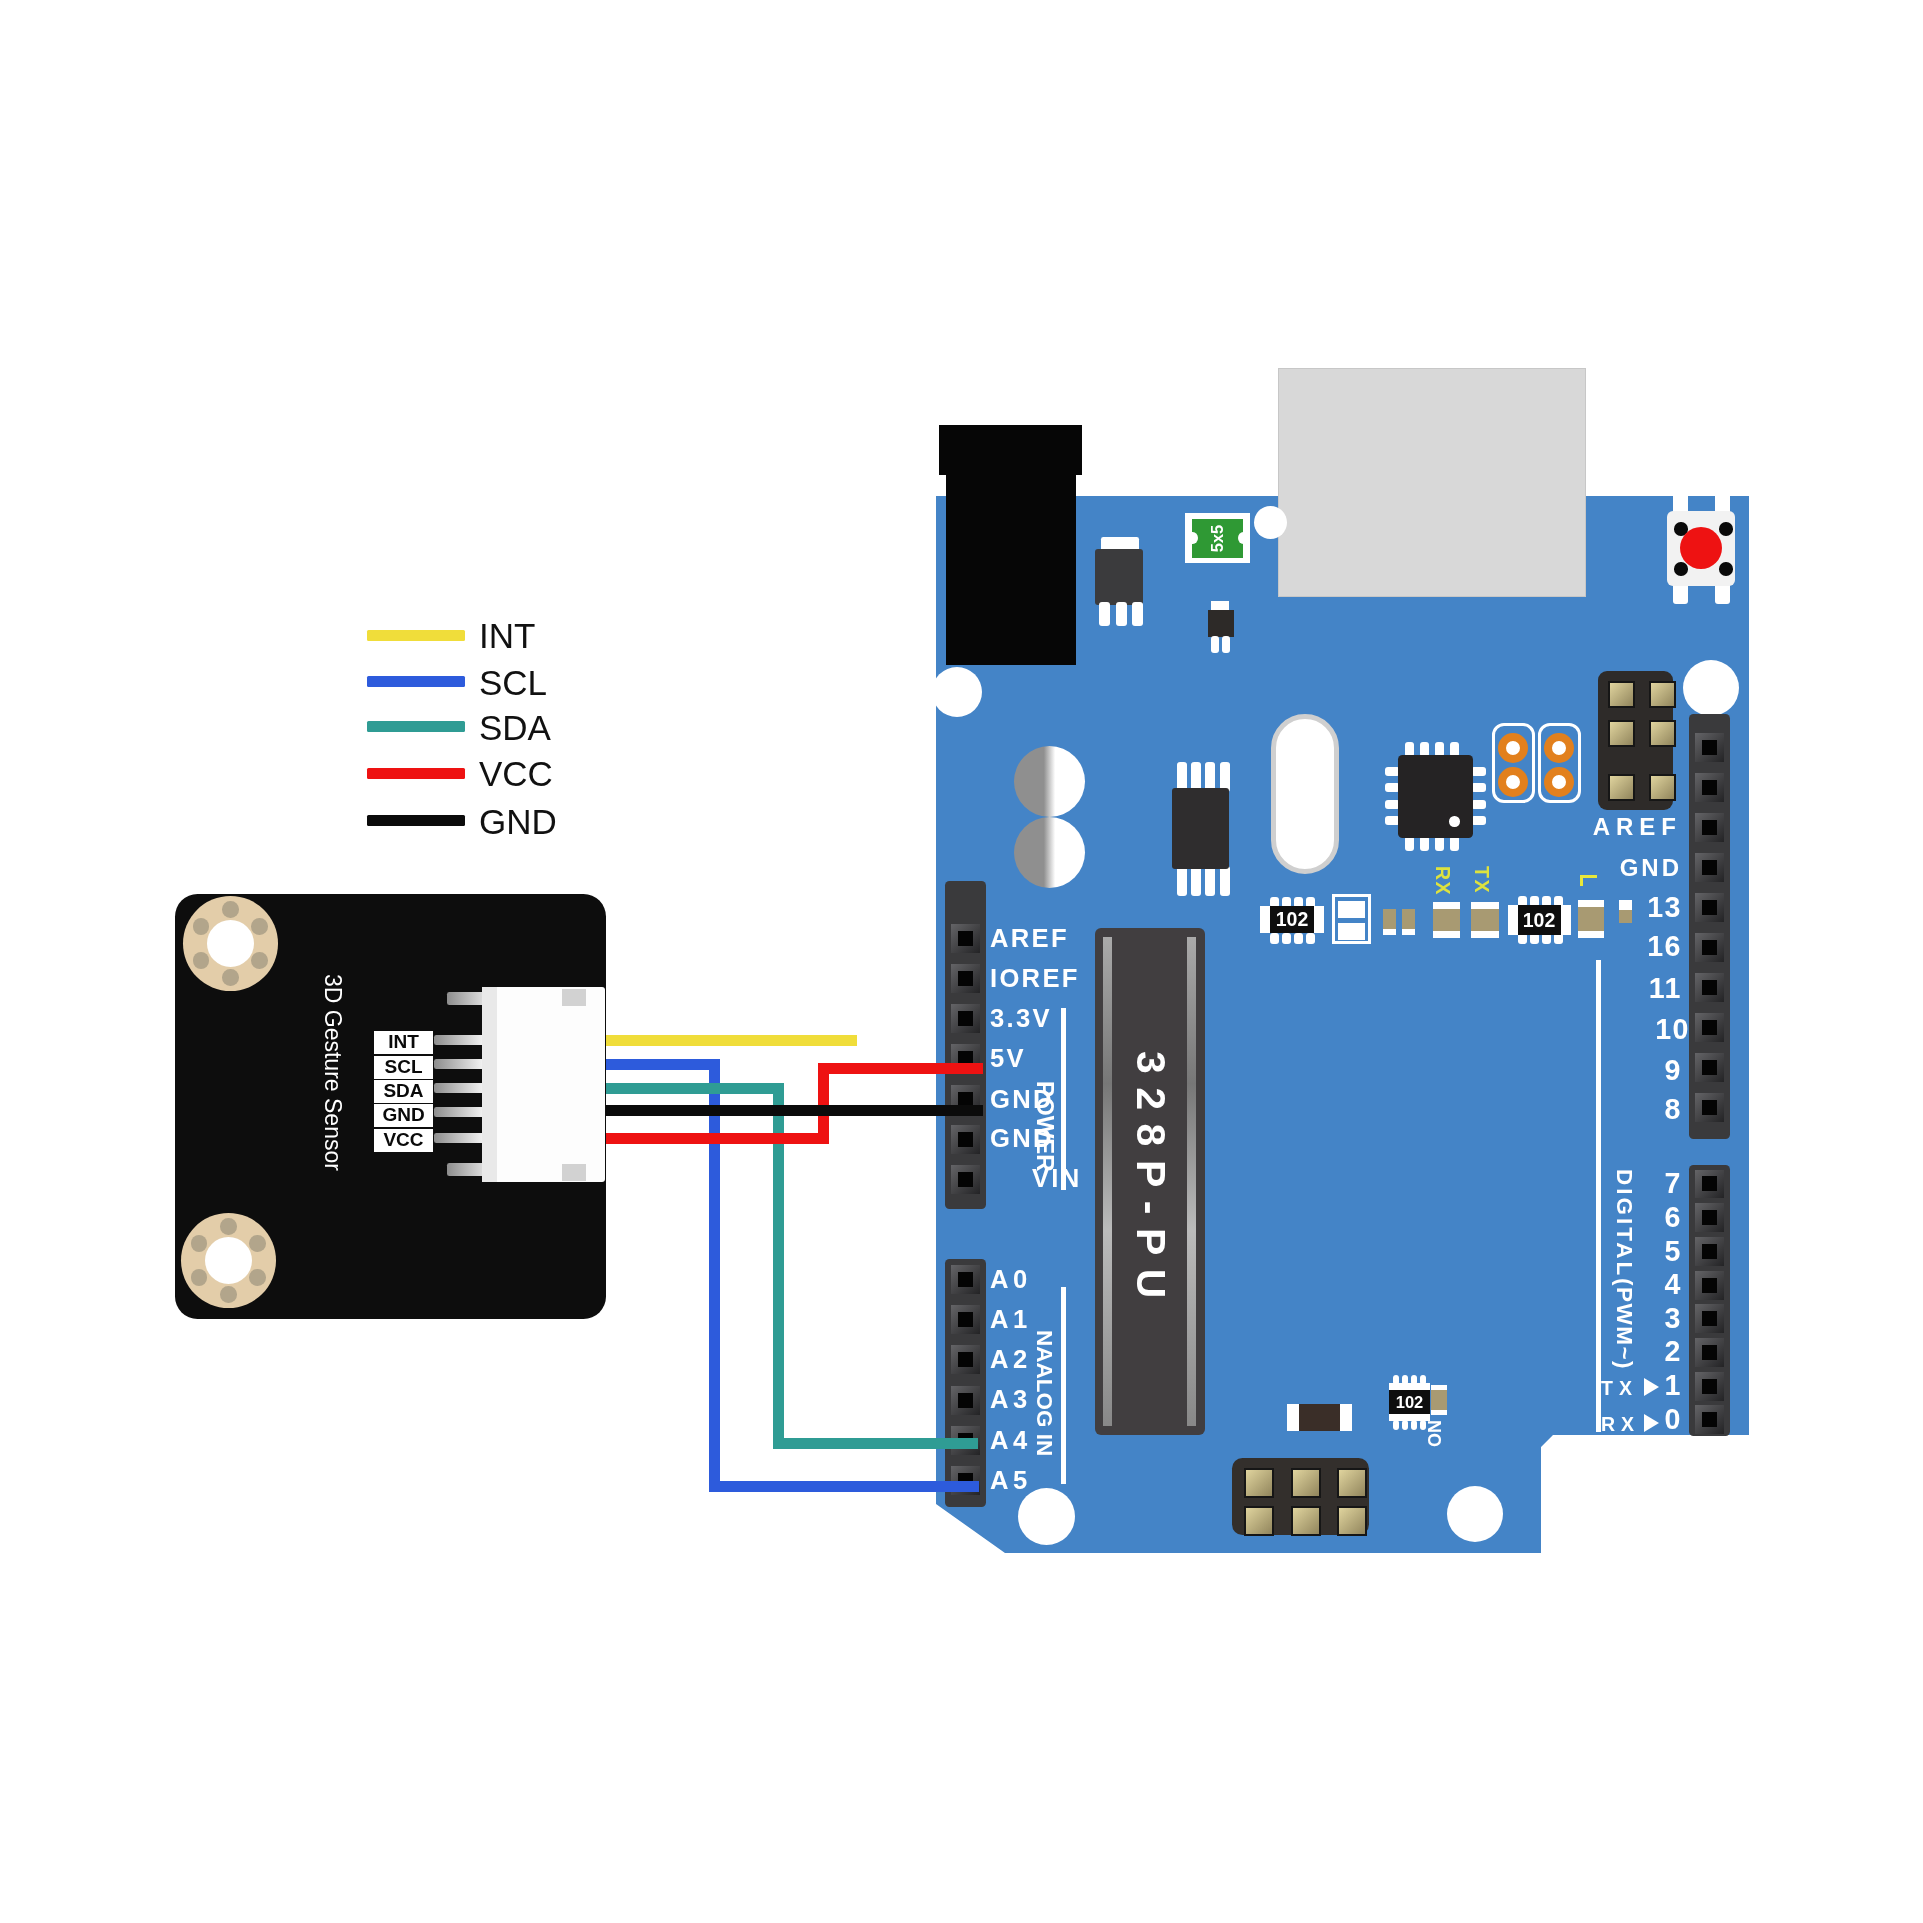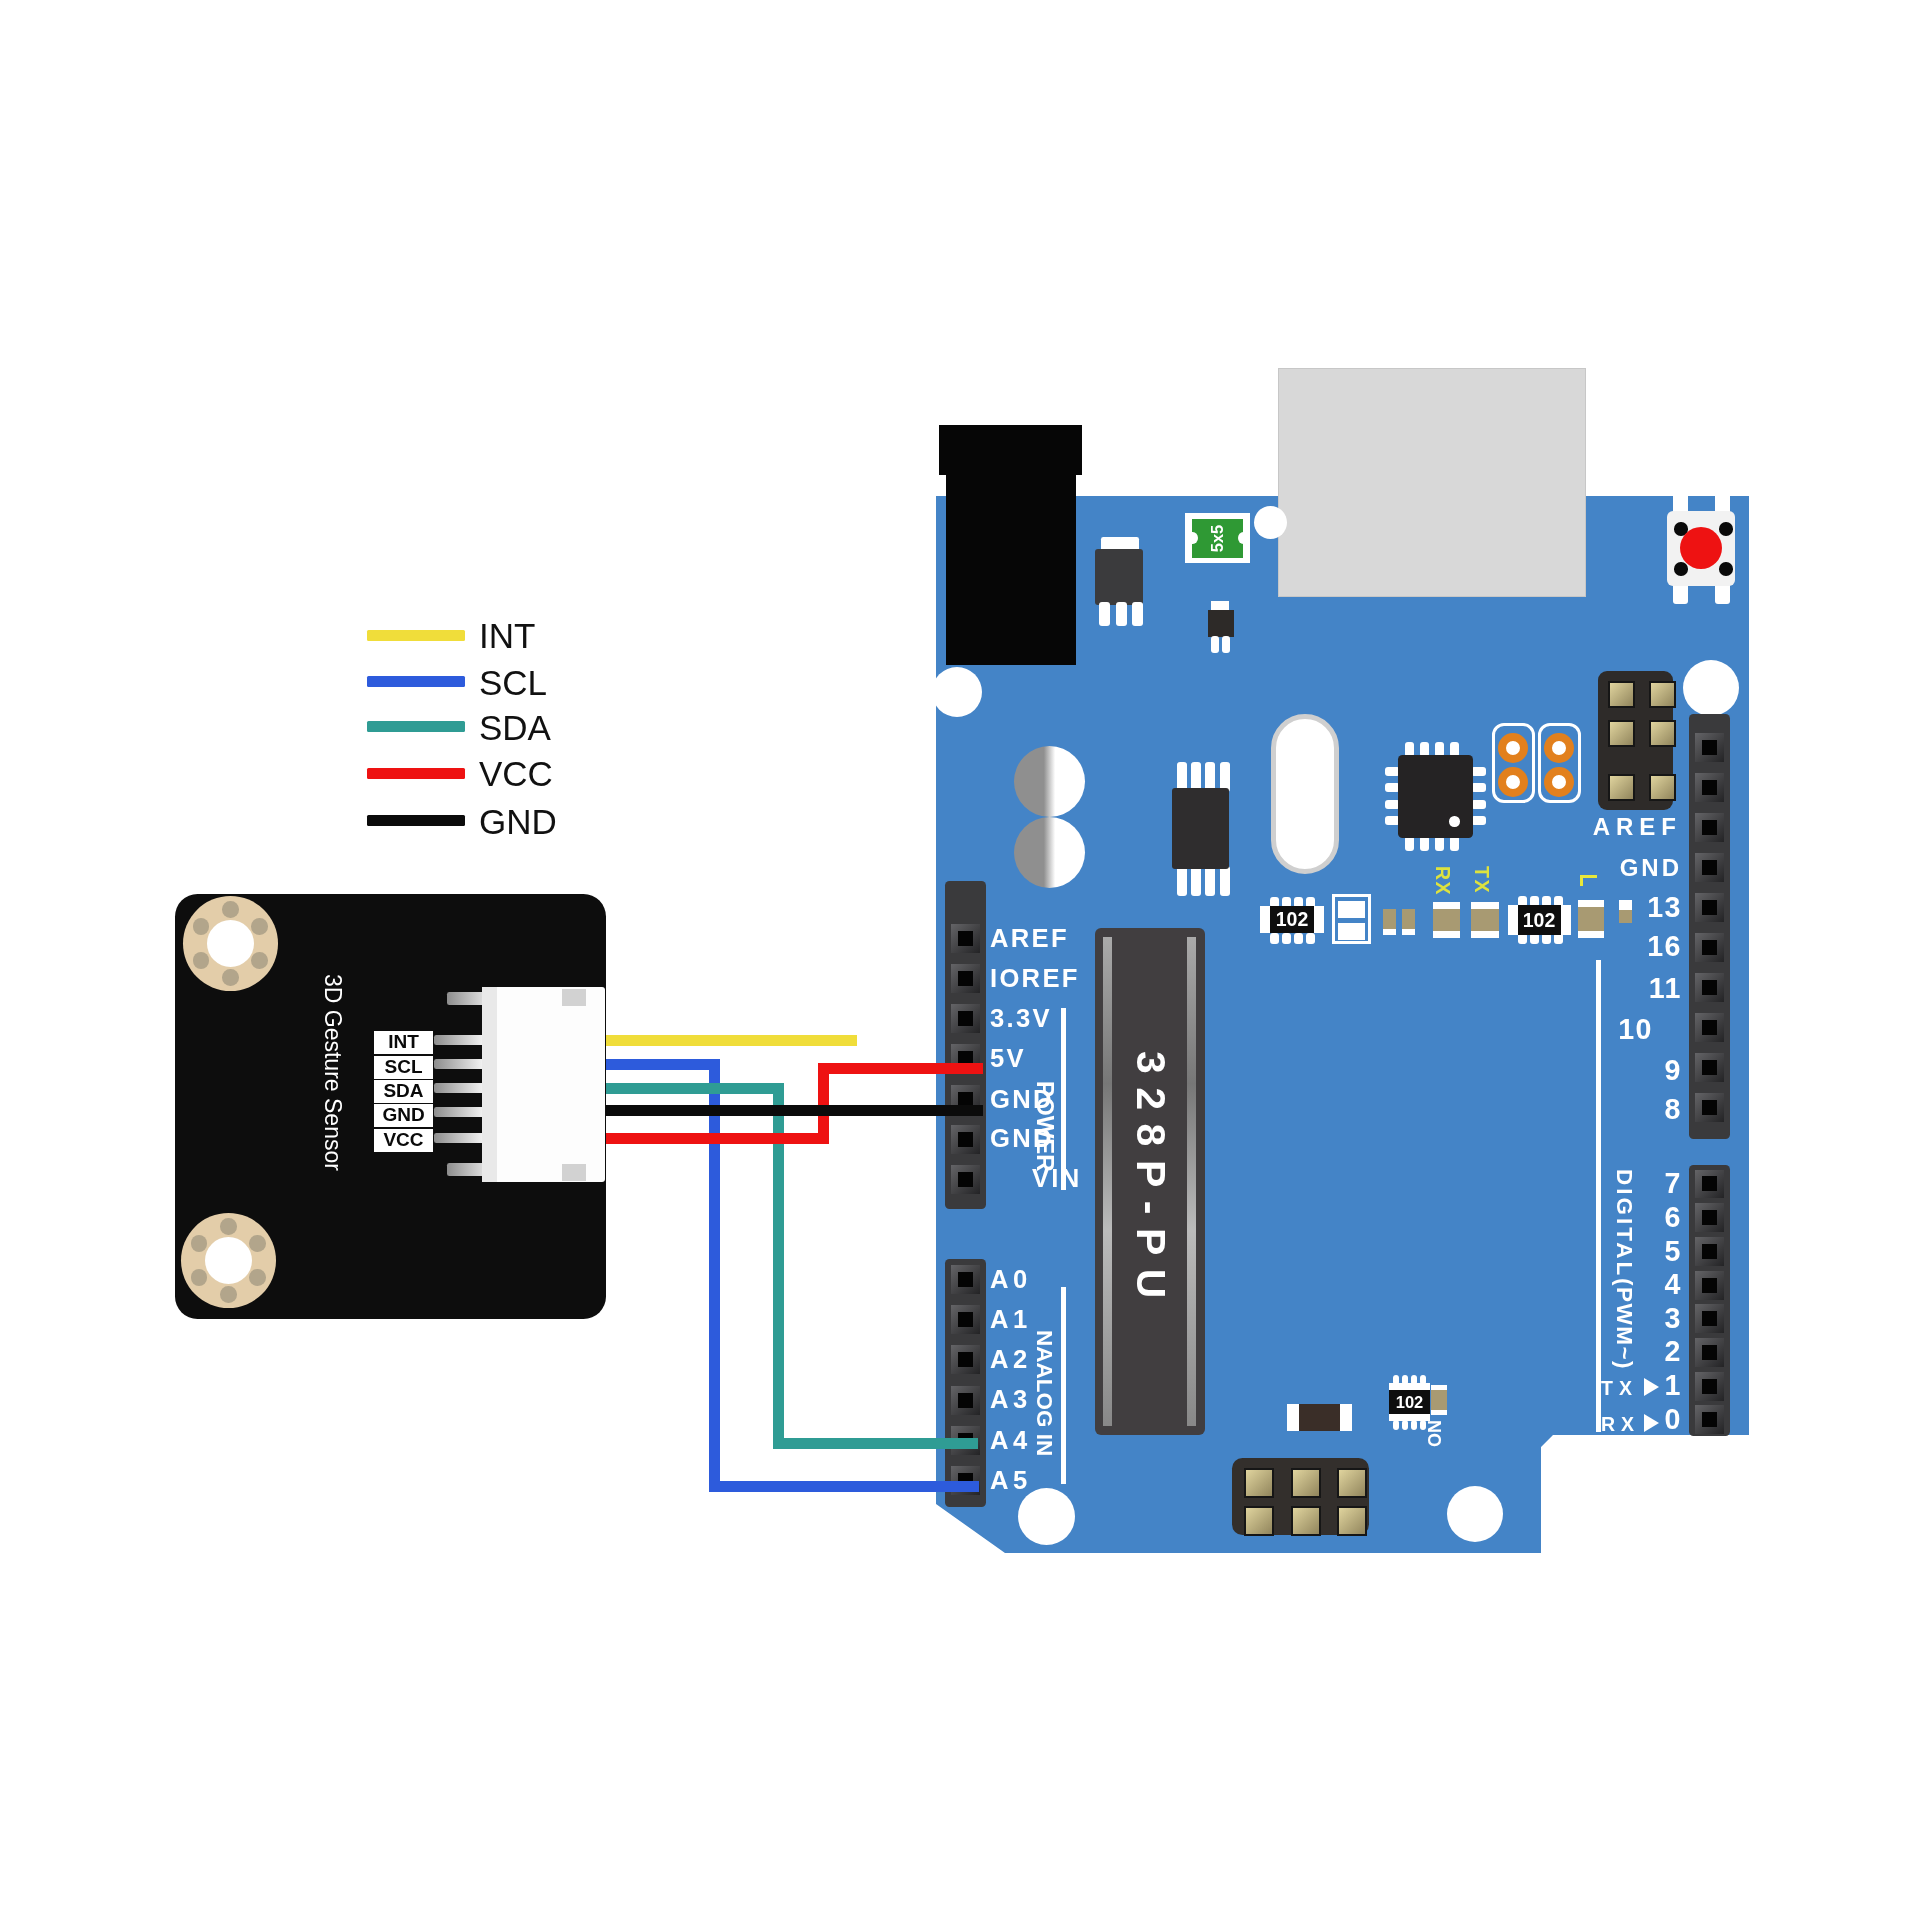--- a/index.html
+++ b/index.html
@@ -289,21 +289,21 @@
       </div>
       <div class="hole" style="top: 379px;">
         <div class="hole-inner"></div>
       </div>
     </div>
   <div class="abs rlabel" style="left:1571px;top:810px;font-size:24px;letter-spacing:6px;">AREF</div>
   <div class="abs rlabel" style="left:1571px;top:851px;font-size:24px;letter-spacing:3px;">GND</div>
   <div class="abs rlabel" style="left:1571px;top:891px;">13</div>
   <div class="abs rlabel" style="left:1571px;top:930px;">16</div>
   <div class="abs rlabel" style="left:1571px;top:972px;">11</div>
-  <div class="abs rlabel" style="left:1542px;top:1013px;">10</div>
+  <div class="abs rlabel" style="left:1579px;top:1013px;">10</div>
   <div class="abs rlabel" style="left:1571px;top:1054px;">9</div>
   <div class="abs rlabel" style="left:1571px;top:1093px;">8</div>
 
   <div class="abs hstrip" style="left:1689px;top:1165px;width:41px;height:271px;">
       <div class="hole" style="top: 4.5px;">
         <div class="hole-inner"></div>
       </div>
       <div class="hole" style="top: 38px;">
         <div class="hole-inner"></div>
       </div>

